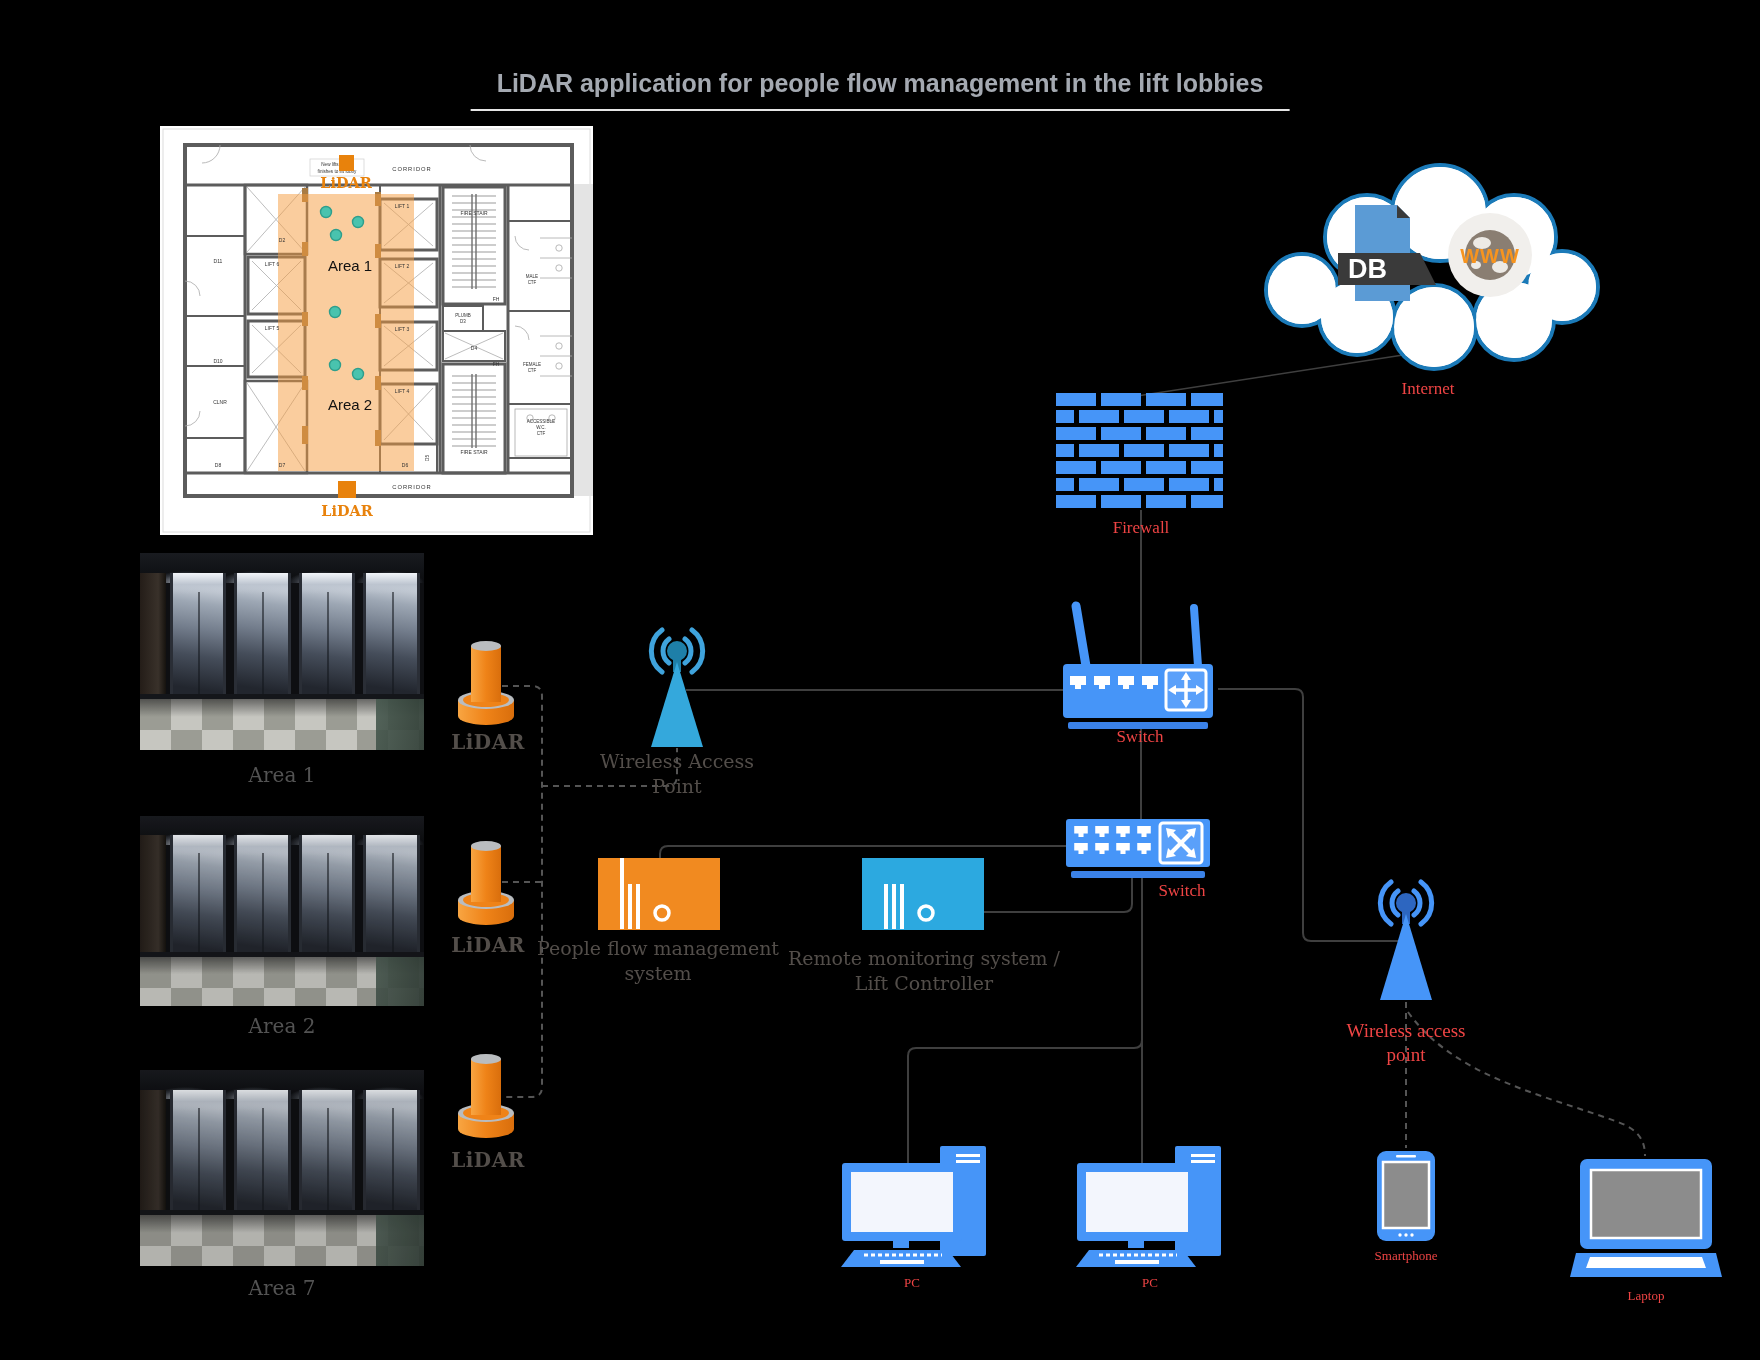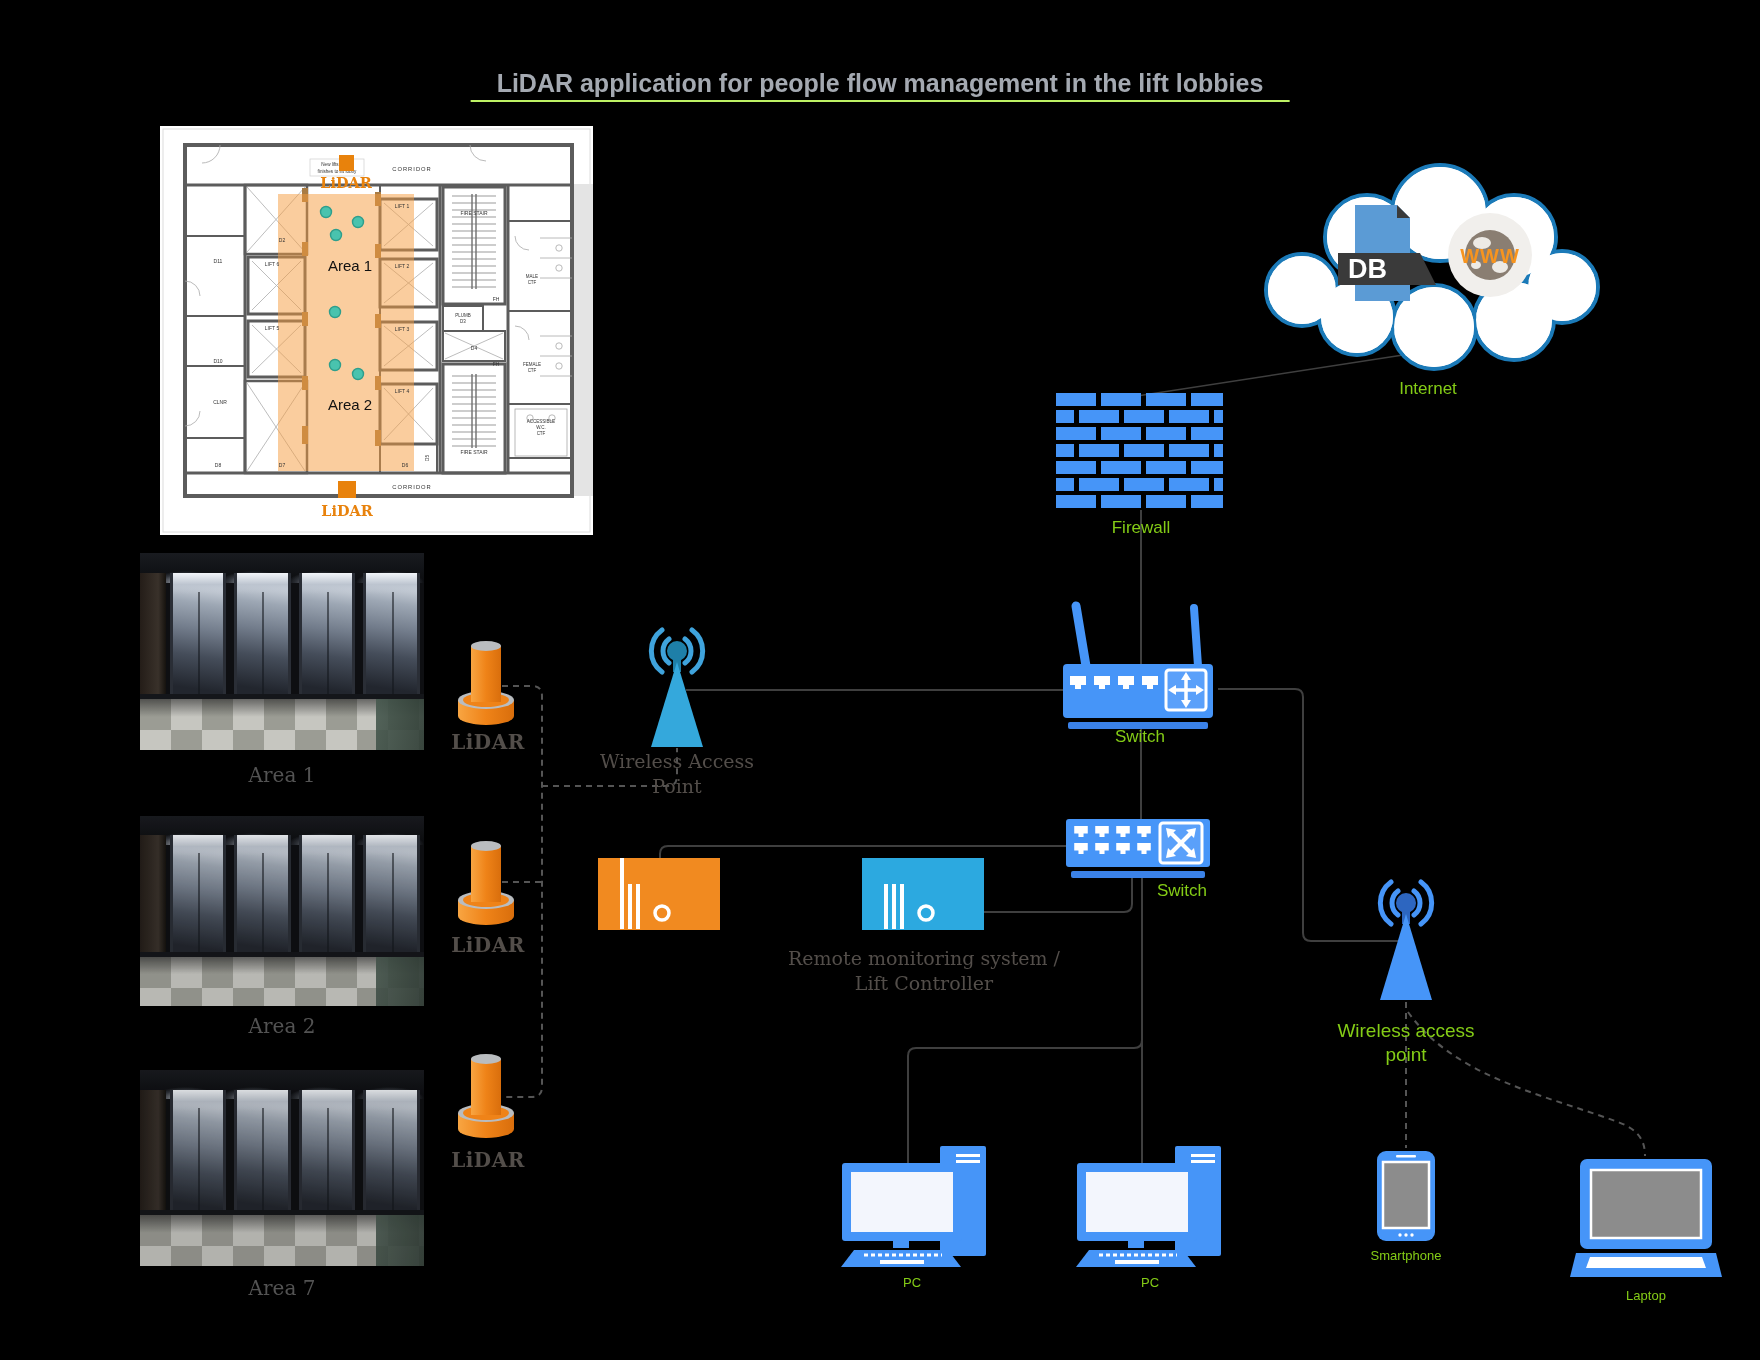--- a/index.html
+++ b/index.html
@@ -1,29 +1,29 @@
 <!DOCTYPE html>
 <html><head>
 <meta charset="utf-8">
 <style>
   html,body{margin:0;padding:0;background:#000;}
   #canvas{position:relative;width:1760px;height:1360px;background:#000;overflow:hidden;
           font-family:"Liberation Sans",sans-serif;}
   svg{display:block;}
   .abs{position:absolute;}
   .lbl{position:absolute;transform:translateX(-50%);white-space:nowrap;text-align:center;
-       color:#84cc16;font-size:17px;font-family:Liberation Sans, sans-serif;}
+       color:#ef4444;font-size:17px;font-family:Liberation Serif, serif;}
   .lbl.big{font-size:13px;}
   .lbls{position:absolute;transform:translateX(-50%);white-space:nowrap;text-align:center;
         color:#534E4A;font-size:19px;line-height:25px;font-family:"DejaVu Serif","Liberation Serif",serif;}
   .lbls.lidar{font-size:20px;font-weight:600;letter-spacing:.5px;}
   .lbls.area{font-size:20px;color:#535353;}
   #title{position:absolute;left:880px;top:69px;transform:translateX(-50%);
          font-size:25px;font-weight:bold;color:#A4A9B1;white-space:nowrap;
-         padding:0 26px 2px 26px;border-bottom:2px solid #bef264;}
+         padding:0 26px 11px 26px;border-bottom:2px solid #e5e5e5;}
   
   .photo{position:absolute;width:284px;background:#0e0f12;overflow:hidden;}
   .ph-ceil{position:absolute;left:0;right:0;top:0;height:15%;
     background:
       radial-gradient(46px 16px at 16% 100%, rgba(226,232,240,.95), rgba(130,140,155,.3) 55%, rgba(0,0,0,0) 75%),
       radial-gradient(46px 16px at 40% 100%, rgba(226,232,240,.95), rgba(130,140,155,.3) 55%, rgba(0,0,0,0) 75%),
       radial-gradient(46px 16px at 64% 100%, rgba(226,232,240,.95), rgba(130,140,155,.3) 55%, rgba(0,0,0,0) 75%),
       radial-gradient(46px 16px at 88% 100%, rgba(226,232,240,.95), rgba(130,140,155,.3) 55%, rgba(0,0,0,0) 75%),
       linear-gradient(180deg,#191b20,#0b0c0f);}
   .ph-doors{position:absolute;left:0;right:0;top:10%;bottom:26%;display:flex;}
@@ -535,20 +535,24 @@
   <div class="lbls area" style="left:282px;top:1276px">Area 7</div>
 
   <div class="lbls lidar" style="left:488px;top:730px">LiDAR</div>
   <div class="lbls lidar" style="left:488px;top:933px">LiDAR</div>
   <div class="lbls lidar" style="left:488px;top:1148px">LiDAR</div>
 
   <div class="lbls" style="left:677px;top:749px">
     <div>Wireless Access</div>
     <div>Point</div>
   </div>
+  <div class="lbls" style="left:658px;top:936px">
+    <div>People flow management</div>
+    <div>system</div>
+  </div>
   <div class="lbls" style="left:924px;top:946px">
     <div>Remote monitoring system /</div>
     <div>Lift Controller</div>
   </div>
 
   <div class="lbl" style="left:1428px;top:379px">Internet</div>
   <div class="lbl" style="left:1141px;top:518px">Firewall</div>
   <div class="lbl" style="left:1140px;top:727px">Switch</div>
   <div class="lbl" style="left:1182px;top:881px">Switch</div>
   <div class="lbl big" style="left:912px;top:1275px">PC</div>

